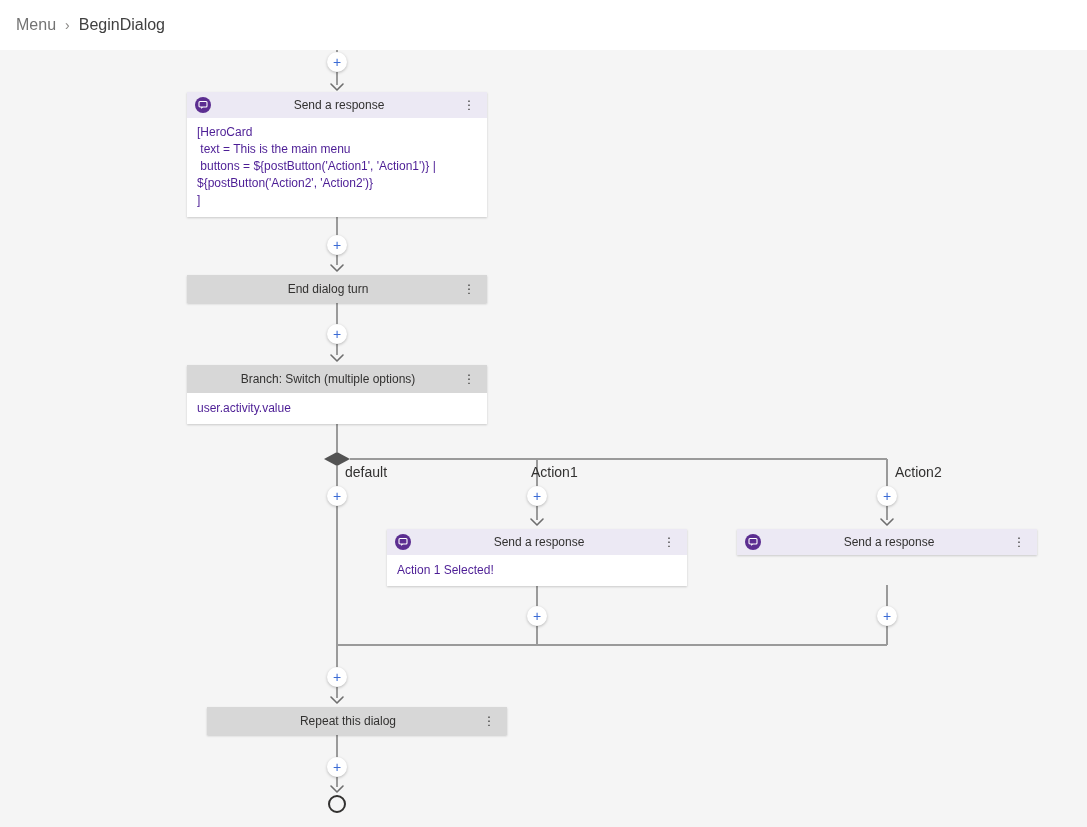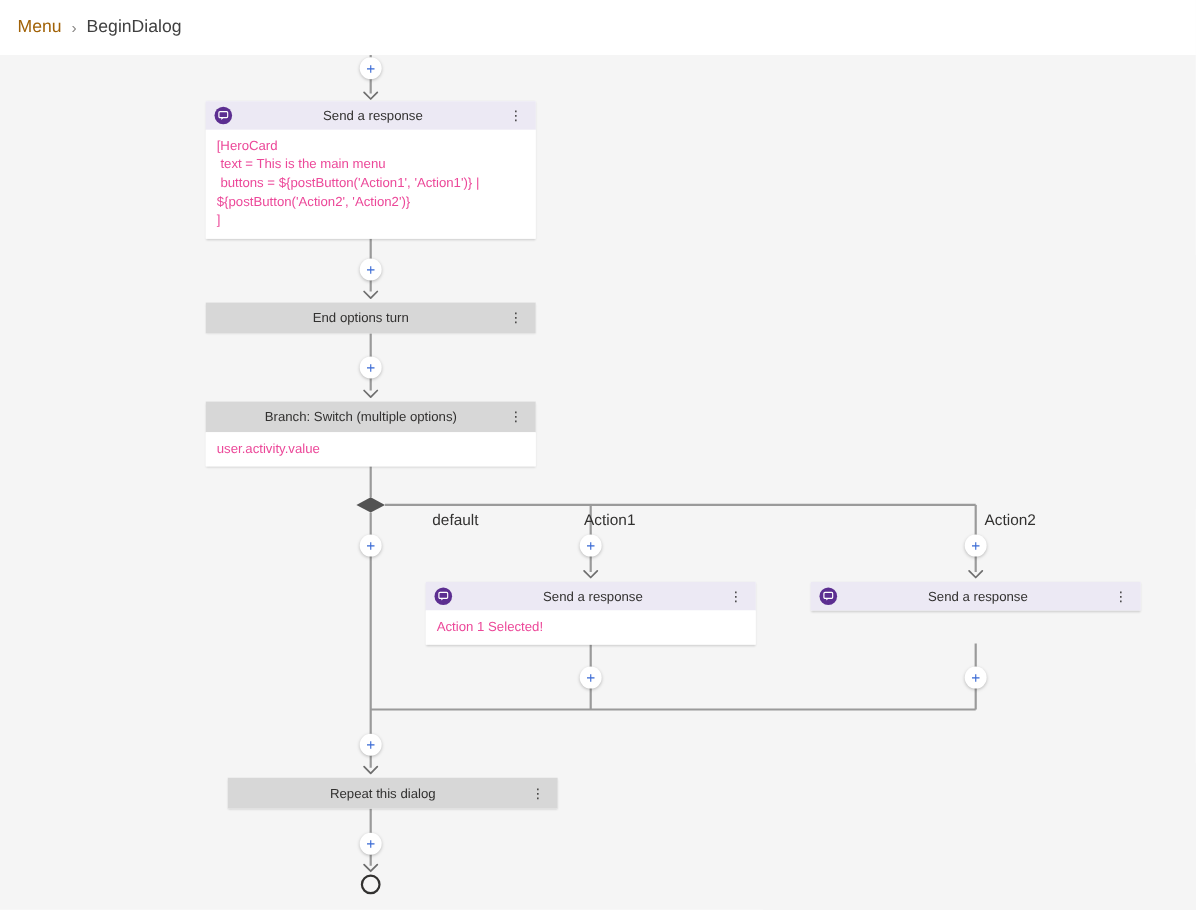--- a/index.html
+++ b/index.html
@@ -1,34 +1,34 @@
 <!DOCTYPE html>
 <html><head>
 <meta charset="utf-8">
 <style>
   * { margin:0; padding:0; box-sizing:border-box; }
   html,body { width:1087px; height:827px; }
   body { font-family:"Liberation Sans", sans-serif; background:#fff; overflow:hidden; }
 
   .topbar { position:absolute; left:0; top:0; width:1087px; height:50px; background:#ffffff; display:flex; align-items:center; padding-left:16px; font-size:16px; }
-  .crumb-menu { color:#a16207; cursor:pointer; }
+  .crumb-menu { color:#737373; cursor:pointer; }
   .crumb-sep { color:#8a8886; margin:0 9px; font-size:14px; }
   .crumb-current { color:#404040; }
 
   .canvas { position:absolute; left:0; top:50px; width:1087px; height:777px; background:#f5f5f5; }
   .connectors { position:absolute; left:0; top:0; width:1087px; height:777px; }
 
   .node { position:absolute; width:300px; box-shadow:0 1px 2px rgba(0,0,0,0.18); background:#fff; cursor:pointer; }
   .node-header { display:flex; align-items:center; height:26px; padding:0 8px 0 8px; font-size:12px; color:#323130; }
   .node-header.lavender { background:#ece9f4; }
   .node-header.gray { background:#d7d7d7; height:28px; padding-left:10px; }
   .icon-circle { width:16px; height:16px; border-radius:50%; background:#5c2e91; display:flex; align-items:center; justify-content:center; margin-right:8px; flex:none; }
   .node-title { flex:1; white-space:nowrap; overflow:hidden;text-align:center; }
   .kebab { border:none; background:transparent; color:#323130; font-size:12px; line-height:1; cursor:pointer; padding:2px 4px; }
-  .node-body { background:#fff; font-size:12px; color:#ec4899; line-height:17px; padding:6px 10px 8px 10px; white-space:pre-wrap; }
+  .node-body { background:#fff; font-size:12px; color:#4c1d95; line-height:17px; padding:6px 10px 8px 10px; white-space:pre-wrap; }
   .node-body.single { padding:7px 10px; }
   .header-only { box-shadow:0 1px 2px rgba(0,0,0,0.18); }
 
   .plus { position:absolute; width:20px; height:20px; border-radius:50%; background:#fff; border:none; box-shadow:0 1px 3px rgba(0,0,0,0.25); color:#3b6bd5; font-size:14px; line-height:18px; text-align:center; cursor:pointer; padding:0; }
 
   .branch-label { position:absolute; font-size:14px; color:#323130; }
 
   .end-circle { position:absolute; width:18px; height:18px; border-radius:50%; border:2px solid #323130; background:transparent; }
 </style>
 </head>
@@ -82,34 +82,34 @@
     </div>
     <div class="node-body">[HeroCard
  text = This is the main menu
  buttons = ${postButton('Action1', 'Action1')} |
 ${postButton('Action2', 'Action2')}
 ]</div>
   </div>
 
   <div class="node header-only" style="left:187px; top:225px;">
     <div class="node-header gray">
-      <span class="node-title">End options turn</span>
+      <span class="node-title">End dialog turn</span>
       <button class="kebab">⋮</button>
     </div>
   </div>
 
   <div class="node" style="left:187px; top:315px;">
     <div class="node-header gray">
       <span class="node-title">Branch: Switch (multiple options)</span>
       <button class="kebab">⋮</button>
     </div>
     <div class="node-body single">user.activity.value</div>
   </div>
 
-  <span class="branch-label" style="left:345px; top:414px;margin-left:48px;">default</span>
+  <span class="branch-label" style="left:345px; top:414px;">default</span>
   <span class="branch-label" style="left:531px; top:414px;">Action1</span>
   <span class="branch-label" style="left:895px; top:414px;">Action2</span>
 
   <div class="node" style="left:387px; top:479px;">
     <div class="node-header lavender">
       <span class="icon-circle">
         <svg width="10" height="10" viewBox="0 0 10 10">
             <rect x="1" y="1.5" width="8" height="5.5" rx="1" fill="none" stroke="#ffffff" stroke-width="1.1"></rect>
             <path d="M3.2 7 L3.2 9 L5.2 7" fill="#ffffff"></path>
           </svg>

